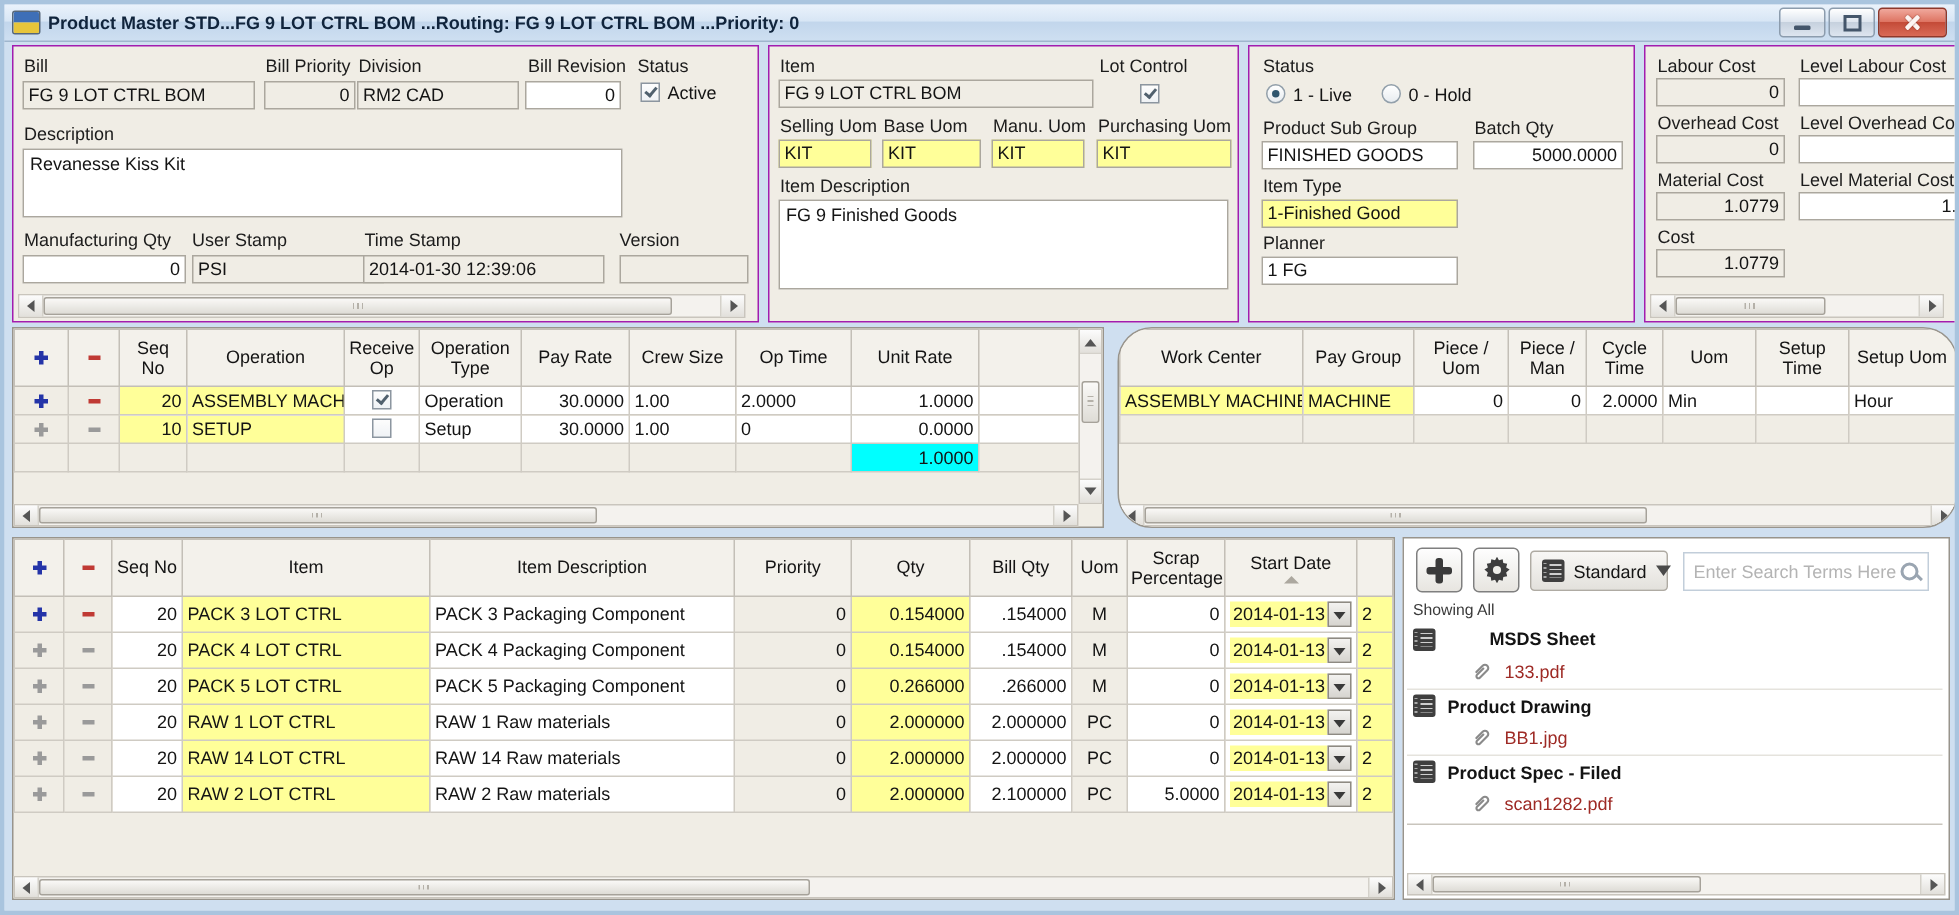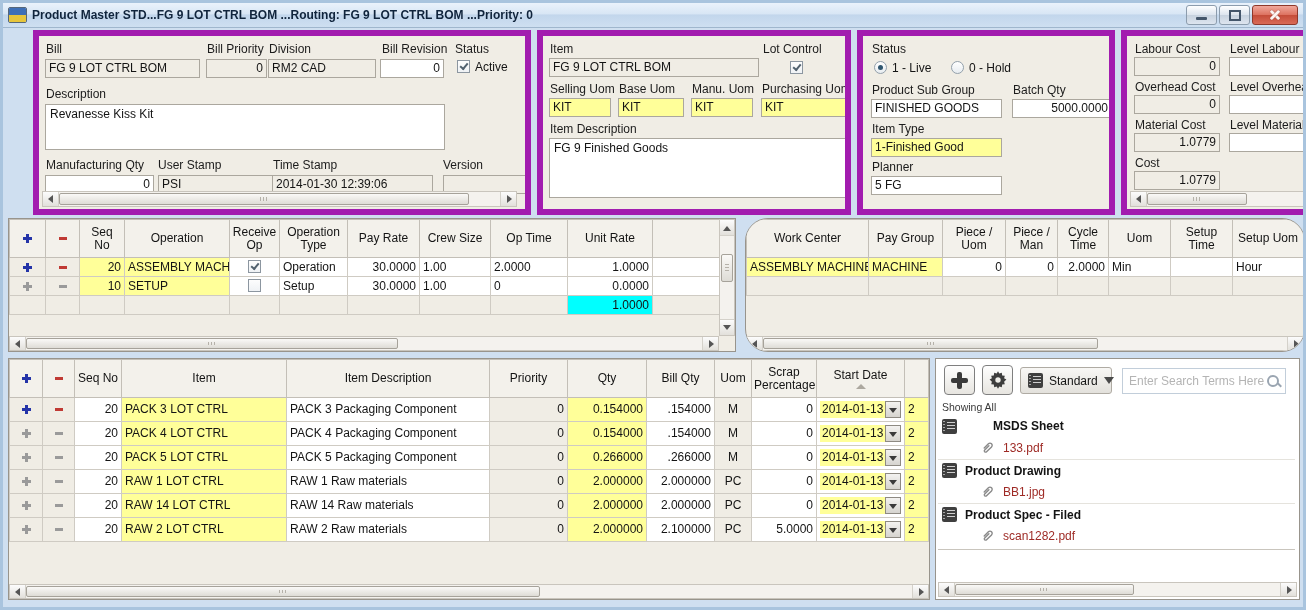--- a/index.html
+++ b/index.html
@@ -17,21 +17,21 @@
     background:linear-gradient(#FFFFFF,#DCE4EE 50%,#C6D1DE 50%,#DDE5EF);}
   .wbtn.close{width:44px;background:linear-gradient(#F0A89C,#DD7260 49%,#C44B38 50%,#D96A57);border-color:#8E382B;}
   .g-min::before{content:"";position:absolute;left:9px;right:9px;bottom:4px;height:3px;background:#44566B;border-radius:1px;}
   .g-max::before{content:"";position:absolute;left:9px;top:4px;width:8px;height:7px;border:2px solid #44566B;}
   .g-x::before,.g-x::after{content:"";position:absolute;left:50%;top:50%;width:12px;height:3px;background:#FDF4F2;border-radius:1px;box-shadow:0 0 1px #7E2A1E;}
   .g-x::before{transform:translate(-50%,-50%) rotate(45deg);} .g-x::after{transform:translate(-50%,-50%) rotate(-45deg);}
 
   .client{position:absolute;top:25px;left:0;right:0;bottom:0;background:#CFDFF0;overflow:hidden;}
 
   
-  .panel{position:absolute;background:#F0EDE5;border:6px solid #a21caf;box-sizing:border-box;overflow:hidden;margin-left:25px;}
+  .panel{position:absolute;background:#F0EDE5;border:1px solid #a21caf;box-sizing:border-box;overflow:hidden;}
   .gridpanel{position:absolute;background:#F0EDE5;border:1px solid #98948C;box-sizing:border-box;overflow:hidden;}
   .lbl{position:absolute;white-space:nowrap;color:#1C1C1C;}
   .fld{position:absolute;height:19px;line-height:17px;border:1px solid #ABA79E;background:#F0EDE5;padding:0 3px;box-sizing:border-box;white-space:nowrap;overflow:hidden;}
   .fld.white{background:#FFFFFF;}
   .fld.yellow{background:#FFFF99;}
   .fld.num{text-align:right;}
   .fld.area{height:auto;line-height:15px;background:#FFFFFF;padding:2px 4px;}
 
   .chk{display:inline-block;width:13px;height:13px;border:1px solid #8C96A0;background:linear-gradient(#FDFDFD,#EFF2F5);position:relative;vertical-align:-2px;box-sizing:border-box;}
   .chk.checked::after{content:"";position:absolute;left:2px;top:2px;width:6px;height:3px;border-left:2px solid #51616E;border-bottom:2px solid #51616E;transform:rotate(-50deg);}
@@ -180,21 +180,21 @@
       <span style="position:absolute;left:88px;top:25px;">
         <span class="rad"></span><span class="chklbl">0 - Hold</span>
       </span>
       <span class="lbl" style="left:9px;top:47px;">Product Sub Group</span>
       <span class="fld white" style="left:8px;top:63px;width:131px;">FINISHED GOODS</span>
       <span class="lbl" style="left:150px;top:47px;">Batch Qty</span>
       <span class="fld white num" style="left:149px;top:63px;width:100px;">5000.0000</span>
       <span class="lbl" style="left:9px;top:86px;">Item Type</span>
       <span class="fld yellow" style="left:8px;top:102px;width:131px;">1-Finished Good</span>
       <span class="lbl" style="left:9px;top:124px;">Planner</span>
-      <span class="fld white" style="left:8px;top:140px;width:131px;">5 FG</span>
+      <span class="fld white" style="left:8px;top:140px;width:131px;">1 FG</span>
     </div>
 
     <div class="panel" style="left:1093px;top:2px;width:245px;height:185px;">
       <span class="lbl" style="left:8px;top:6px;">Labour Cost</span>
       <span class="fld num" style="left:7px;top:21px;width:86px;">0</span>
       <span class="lbl" style="left:103px;top:6px;">Level Labour Cost</span>
       <span class="fld white num" style="left:102px;top:21px;width:136px;"></span>
       <span class="lbl" style="left:8px;top:44px;">Overhead Cost</span>
       <span class="fld num" style="left:7px;top:59px;width:86px;">0</span>
       <span class="lbl" style="left:103px;top:44px;">Level Overhead Cost</span>

